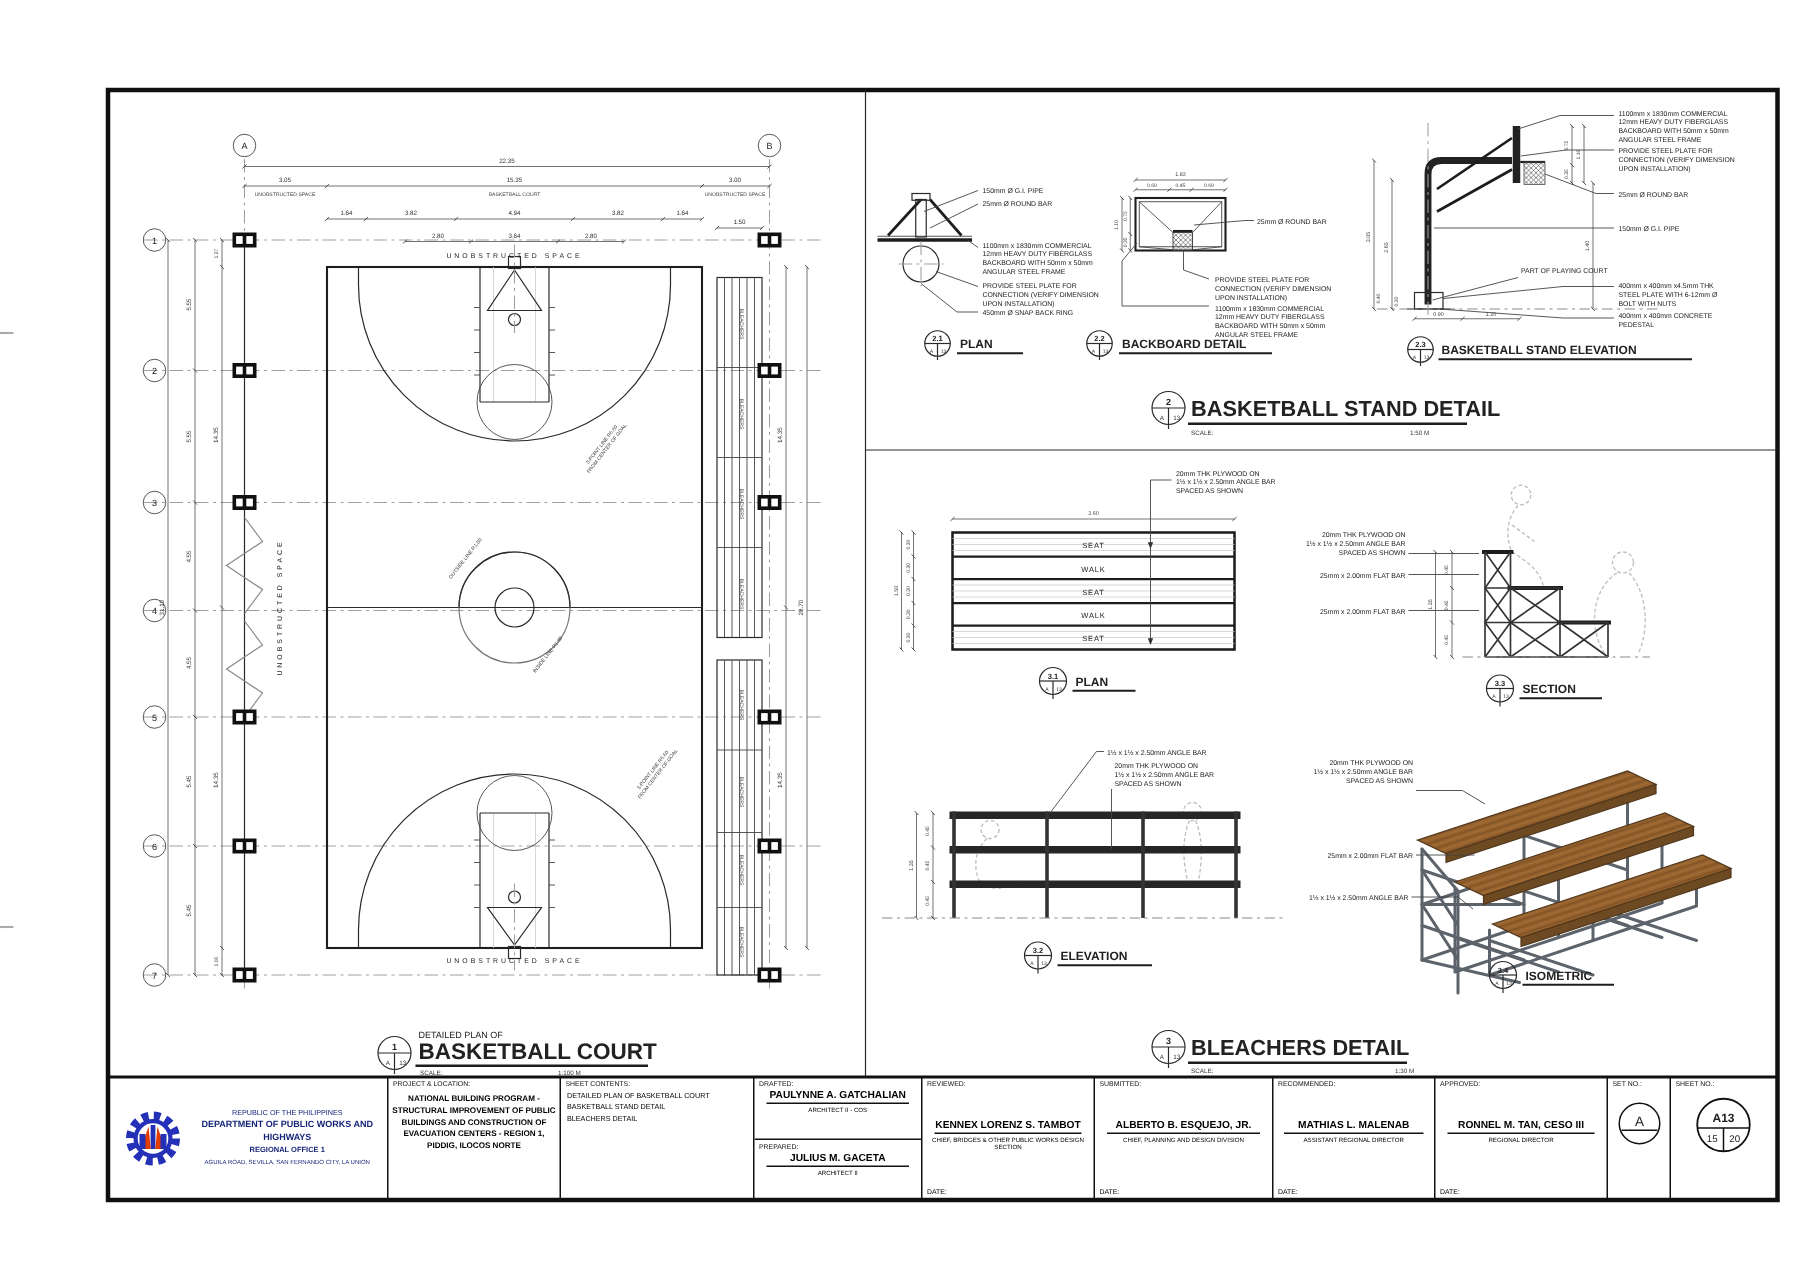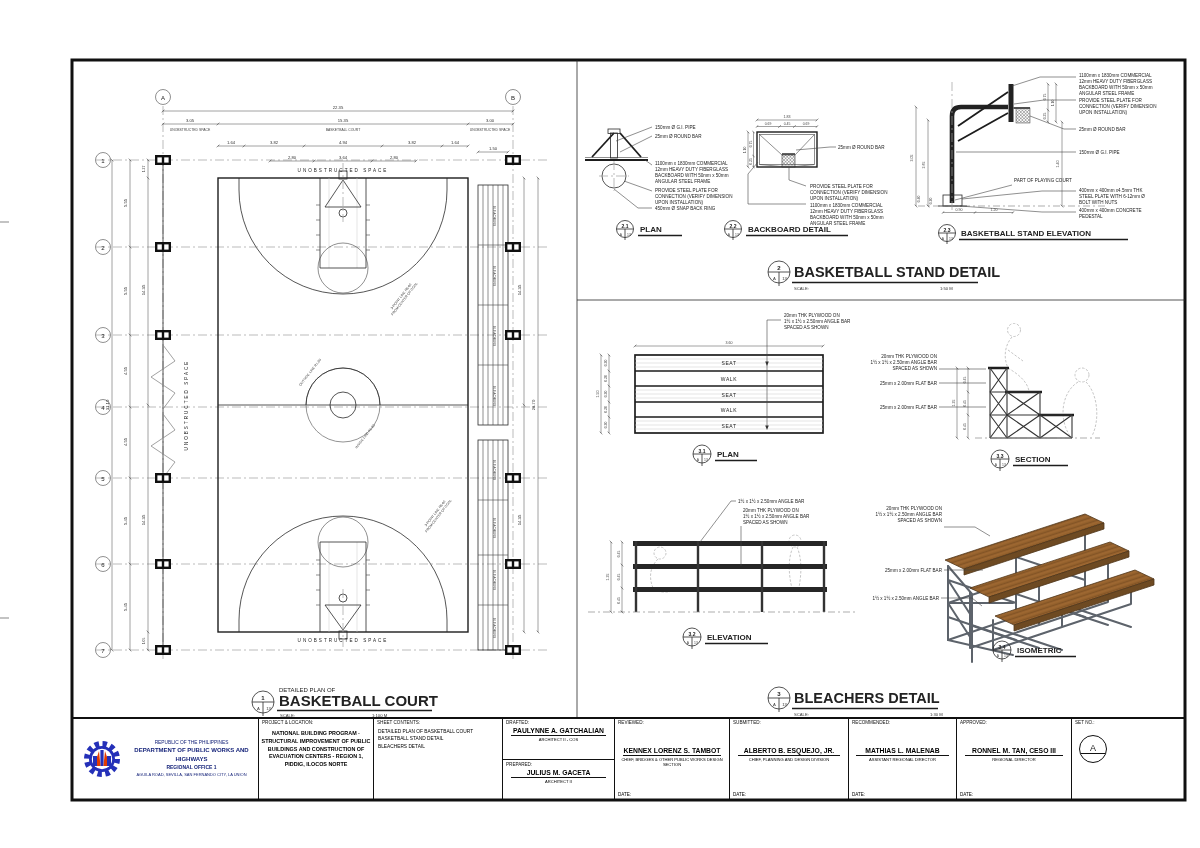--- a/index.html
+++ b/index.html
@@ -684,14 +684,27 @@
   <div class="cell">
     <div class="lbl">SET NO.:</div>
     <div class="circwrap">
       <svg width="32" height="32" viewBox="0 0 32 32">
         <circle cx="16" cy="16" r="13.5" fill="none" stroke="#111" stroke-width="1"></circle>
         <line x1="4" y1="20.5" x2="28" y2="20.5" stroke="#111" stroke-width="1"></line>
         <text x="16" y="17.5" text-anchor="middle" font-size="9">A</text>
       </svg>
     </div>
   </div>
+  <div class="cell">
+    <div class="lbl">SHEET NO.:</div>
+    <div class="circwrap" style="margin-top:4px">
+      <svg width="42" height="42" viewBox="0 0 42 42">
+        <circle cx="21" cy="21" r="17.5" fill="none" stroke="#111" stroke-width="1.2"></circle>
+        <line x1="4" y1="23" x2="38" y2="23" stroke="#111" stroke-width="1"></line>
+        <line x1="21" y1="23" x2="21" y2="38" stroke="#111" stroke-width="1"></line>
+        <text x="21" y="19" text-anchor="middle" font-size="8" font-weight="bold">A13</text>
+        <text x="13.5" y="32.5" text-anchor="middle" font-size="6.5">15</text>
+        <text x="28.5" y="32.5" text-anchor="middle" font-size="6.5">20</text>
+      </svg>
+    </div>
+  </div>
 </div>
 </div>
 
 </body></html>

